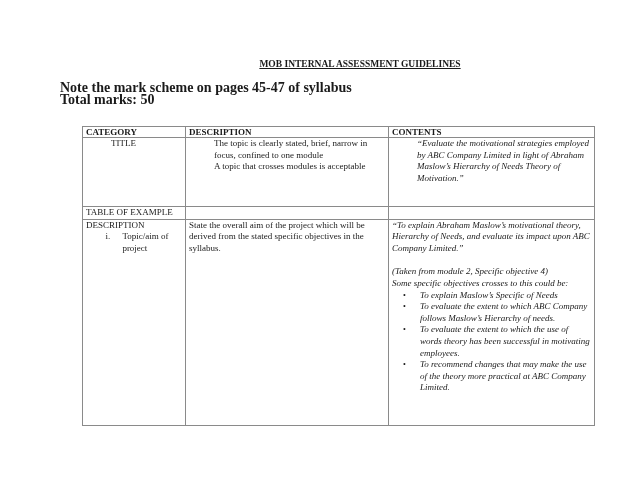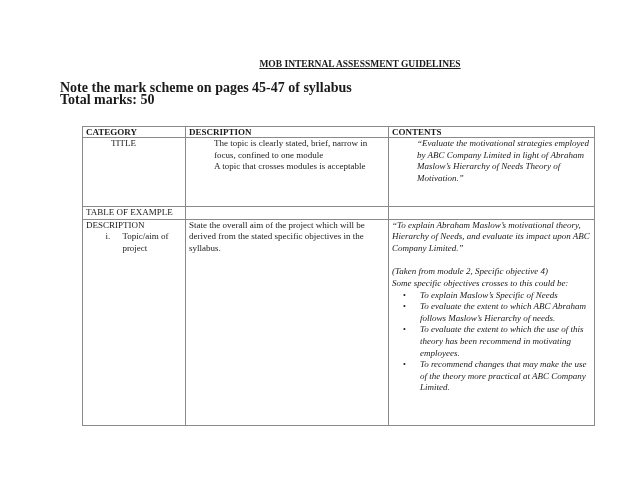--- a/index.html
+++ b/index.html
@@ -69,20 +69,20 @@
       </div>
     </td>
     <td>State the overall aim of the project which will be derived from the stated specific objectives in the syllabus.</td>
     <td class="italic">
       <div>“To explain Abraham Maslow’s motivational theory, Hierarchy of Needs, and evaluate its impact upon ABC Company Limited.”</div>
       <div class="gap"></div>
       <div>(Taken from module 2, Specific objective 4)</div>
       <div>Some specific objectives crosses to this could be:</div>
       <ul>
         <li><span class="bullet">•</span><span>To explain Maslow’s Specific of Needs</span></li>
-        <li><span class="bullet">•</span><span>To evaluate the extent to which ABC Abraham follows Maslow’s Hierarchy of needs.</span></li>
-        <li><span class="bullet">•</span><span>To evaluate the extent to which the use of this theory has been recommend in motivating employees.</span></li>
+        <li><span class="bullet">•</span><span>To evaluate the extent to which ABC Company follows Maslow’s Hierarchy of needs.</span></li>
+        <li><span class="bullet">•</span><span>To evaluate the extent to which the use of words theory has been successful in motivating employees.</span></li>
         <li><span class="bullet">•</span><span>To recommend changes that may make the use of the theory more practical at ABC Company Limited.</span></li>
       </ul>
     </td>
   </tr>
 </tbody>
   </table>
 
 </body></html>

